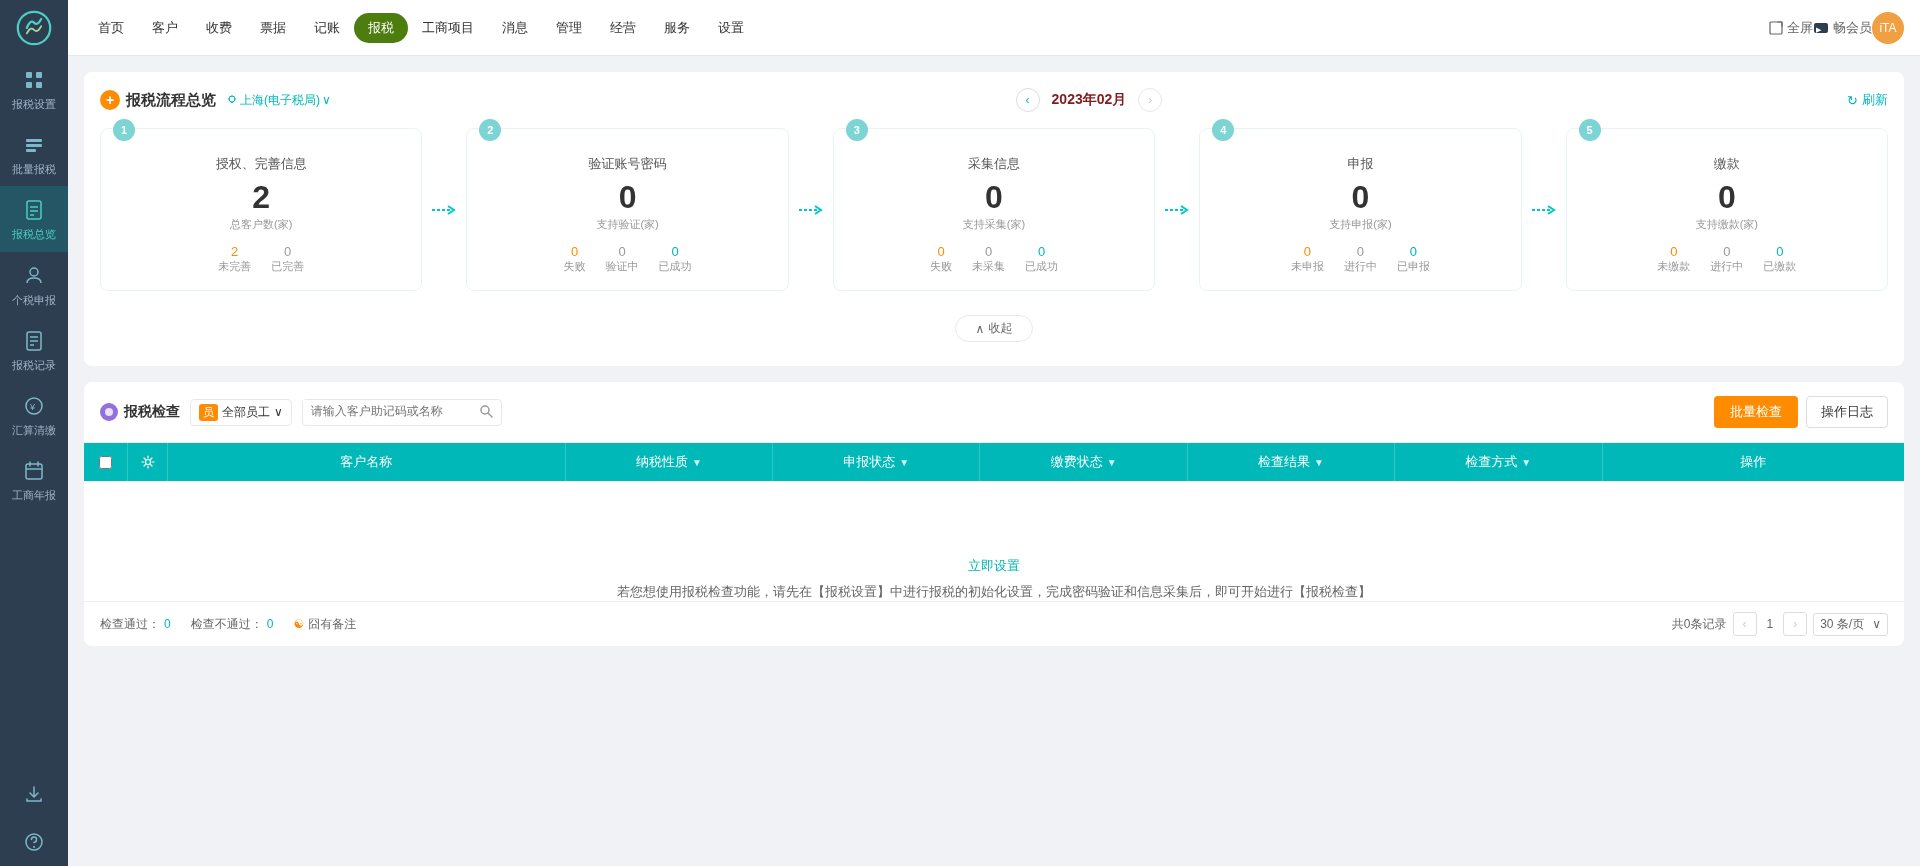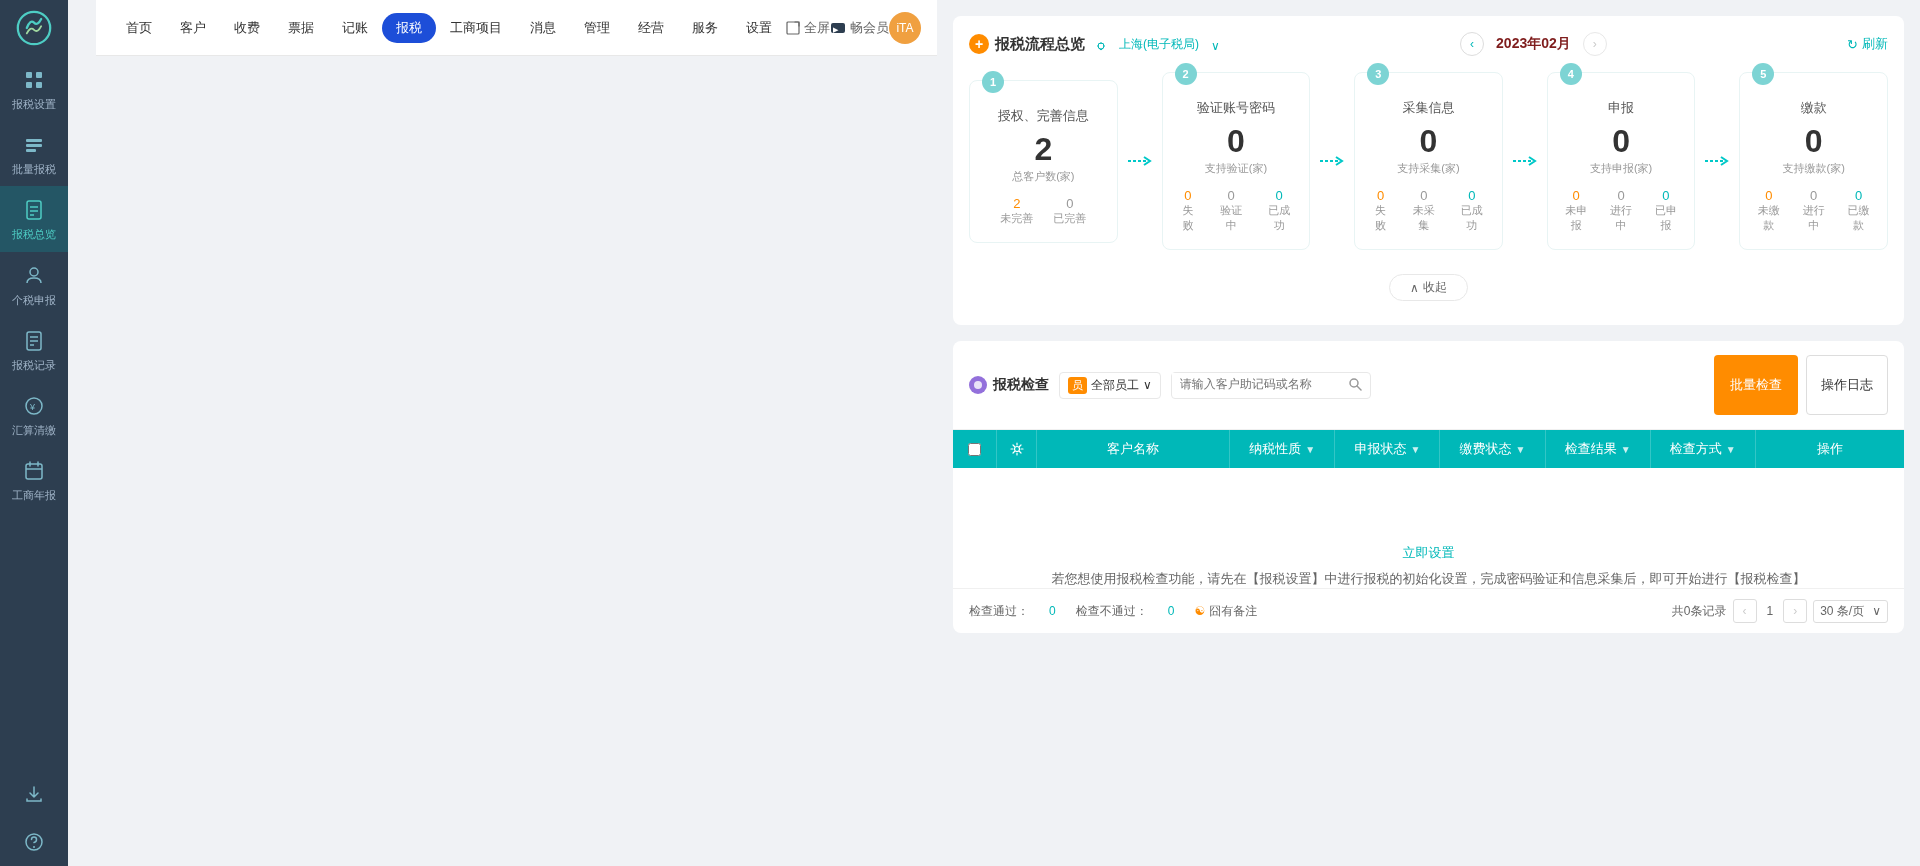--- a/index.html
+++ b/index.html
@@ -8,39 +8,39 @@
     
     .sidebar { width: 68px; background: #2d3e50; display: flex; flex-direction: column; align-items: center; padding-top: 0; flex-shrink: 0; }
     .sidebar-logo { width: 68px; height: 56px; background: #2d3e50; display: flex; align-items: center; justify-content: center; }
     .sidebar-logo svg { width: 36px; height: 36px; }
     .sidebar-item { width: 68px; padding: 10px 4px; display: flex; flex-direction: column; align-items: center; cursor: pointer; color: #a0b4c8; font-size: 11px; gap: 4px; }
     .sidebar-item .icon-circle { width: 28px; height: 28px; display: flex; align-items: center; justify-content: center; }
     .sidebar-item span { text-align: right; line-height: 1.2; }
     .sidebar-bottom { margin-top: auto; }
 
     
-    .main-area { flex: 1; display: flex; flex-direction: row; overflow: hidden; margin-left: 28px; }
+    .main-area { flex: 1; display: flex; flex-direction: column; overflow: hidden; }
     .topnav { height: 56px; background: #fff; display: flex; align-items: center; padding: 0 16px; border-bottom: 1px solid #e8e8e8; flex-shrink: 0; }
     .topnav-left { display: flex; align-items: center; gap: 0; }
     .nav-item { padding: 6px 14px; font-size: 13px; color: #333; cursor: pointer; border-radius: 4px; }
-    .nav-item.active { background: #1d4ed8; color: #fff; border-radius: 20px; }
+    .nav-item.active { background: #4d7c0f; color: #fff; border-radius: 20px; }
     .topnav-right { margin-left: auto; display: flex; align-items: center; color: #666; font-size: 13px; }
     .topnav-right .btn-text { cursor: pointer; display: flex; align-items: center; gap: 4px; }
     .avatar { width: 32px; height: 32px; border-radius: 50%; background: #f0a040; display: flex; align-items: center; justify-content: center; color: #fff; font-size: 12px; cursor: pointer; }
 
     
     .content { flex: 1; overflow-y: auto; padding: 0; background: #f0f2f5; }
     .content-inner { padding: 16px; }
 
     
     .flow-section { background: #fff; border-radius: 8px; padding: 16px; margin-bottom: 16px; }
     .flow-header { display: flex; align-items: center; gap: 10px; margin-bottom: 16px; }
     .flow-title { font-size: 15px; font-weight: bold; color: #333; display: flex; align-items: center; gap: 6px; }
     .flow-title .plus-icon { width: 20px; height: 20px; background: #ff8c00; border-radius: 50%; display: flex; align-items: center; justify-content: center; color: #fff; font-size: 14px; font-weight: bold; }
-    .location-tag { color: #00b8b8; font-size: 12px; display: flex; align-items: flex-end; gap: 12px; cursor: pointer; }
+    .location-tag { color: #00b8b8; font-size: 12px; display: flex; align-items: center; gap: 2px; cursor: pointer; }
     .month-nav { display: flex; align-items: center; gap: 12px; margin-left: auto; }
     .month-nav .nav-arrow { width: 24px; height: 24px; border-radius: 50%; border: 1px solid #ddd; display: flex; align-items: center; justify-content: center; cursor: pointer; color: #00b8b8; font-size: 12px; }
     .month-nav .nav-arrow.disabled { color: #ccc; border-color: #e8e8e8; }
     .month-text { font-size: 14px; color: #7f1d1d; font-weight: bold; }
     .refresh-btn { margin-left: auto; color: #00b8b8; cursor: pointer; font-size: 13px; display: flex; align-items: center; gap: 4px; }
 
     .flow-cards { display: flex; align-items: center; gap: 0; }
     .flow-card { flex: 1; border: 1px solid #e8f4f4; border-radius: 8px; padding: 16px; text-align: center; position: relative; }
     .flow-arrow { display: flex; align-items: center; justify-content: center; padding: 0 8px; color: #00b8b8; font-size: 18px; }
     .card-num-badge { position: absolute; top: -10px; left: 12px; width: 22px; height: 22px; border-radius: 50%; display: flex; align-items: center; justify-content: center; color: #fff; font-size: 11px; font-weight: bold; }
@@ -69,21 +69,21 @@
     .check-header { display: flex; align-items: center; gap: 10px; padding: 14px 16px; border-bottom: 1px solid #f0f0f0; }
     .check-title { font-size: 14px; font-weight: bold; color: #333; display: flex; align-items: center; gap: 6px; }
     .check-title .purple-icon { width: 18px; height: 18px; background: #9370db; border-radius: 50%; display: flex; align-items: center; justify-content: center; }
     .staff-filter { border: 1px solid #e8e8e8; border-radius: 4px; padding: 4px 8px; display: flex; align-items: center; gap: 4px; cursor: pointer; font-size: 12px; background: #fff; }
     .staff-filter .tag { background: #ff8c00; color: #fff; border-radius: 3px; padding: 1px 4px; font-size: 11px; }
     .search-box { border: 1px solid #e8e8e8; border-radius: 4px; display: flex; align-items: flex-start; flex: 0 0 200px; }
     .search-box input { border: none; outline: none; padding: 4px 8px; font-size: 12px; width: 100%; color: #999; }
     .search-box .search-icon-btn { padding: 4px 8px; cursor: pointer; color: #999; }
     .header-actions { margin-left: auto; display: flex; gap: 8px; }
     .btn-orange { background: #ff8c00; color: #fff; border: none; border-radius: 4px; padding: 6px 16px; cursor: pointer; font-size: 13px; }
-    .btn-white { background: #fff; color: #333; border: 1px solid #ddd; border-radius: 4px; padding: 20px 14px; cursor: pointer; font-size: 13px; }
+    .btn-white { background: #fff; color: #333; border: 1px solid #ddd; border-radius: 4px; padding: 6px 14px; cursor: pointer; font-size: 13px; }
 
     
     .table-container { overflow: hidden; }
     .table-header-row { display: flex; background: #00b8b8; color: #fff; font-size: 13px; }
     .th { padding: 10px 8px; display: flex; align-items: center; justify-content: center; gap: 4px; border-right: 1px solid rgba(255,255,255,0.2); }
     .th:last-child { border-right: none; }
     .th.checkbox-col { flex: 0 0 44px; }
     .th.settings-col { flex: 0 0 40px; }
     .th.name-col { flex: 2; }
     .th.tax-col { flex: 1; }
@@ -91,21 +91,21 @@
     .th.fee-col { flex: 1; }
     .th.result-col { flex: 1; }
     .th.method-col { flex: 1; }
     .th.action-col { flex: 1.5; border-radius: 12px; }
     .filter-icon { font-size: 10px; opacity: 0.8; }
 
     .table-empty { padding: 60px 20px; text-align: center; color: #666; font-size: 13px; line-height: 2; }
     .table-empty a { color: #00b8b8; cursor: pointer; text-decoration: none; }
 
     .table-footer { padding: 10px 16px; display: flex; align-items: center; border-top: 1px solid #f0f0f0; font-size: 12px; color: #666; }
-    .footer-stat { margin-right: 20px; display: flex; align-items: center; gap: 20px; }
+    .footer-stat { margin-right: 20px; display: flex; align-items: center; gap: 4px; }
     .footer-stat a { color: #00b8b8; }
     .footer-note { display: flex; align-items: center; gap: 4px; }
     .footer-note .note-icon { color: #ff8c00; }
     .pagination { margin-left: auto; display: flex; align-items: center; gap: 6px; }
     .page-info { color: #666; }
     .page-btn { width: 24px; height: 24px; border: 1px solid #ddd; border-radius: 3px; display: flex; align-items: center; justify-content: center; cursor: pointer; color: #999; font-size: 12px; }
     .page-btn.disabled { color: #ccc; cursor: default; }
     .per-page { border: 1px solid #ddd; border-radius: 3px; padding: 2px 6px; font-size: 12px; color: #666; cursor: pointer; display: flex; align-items: center; gap: 8px; }
 
     

